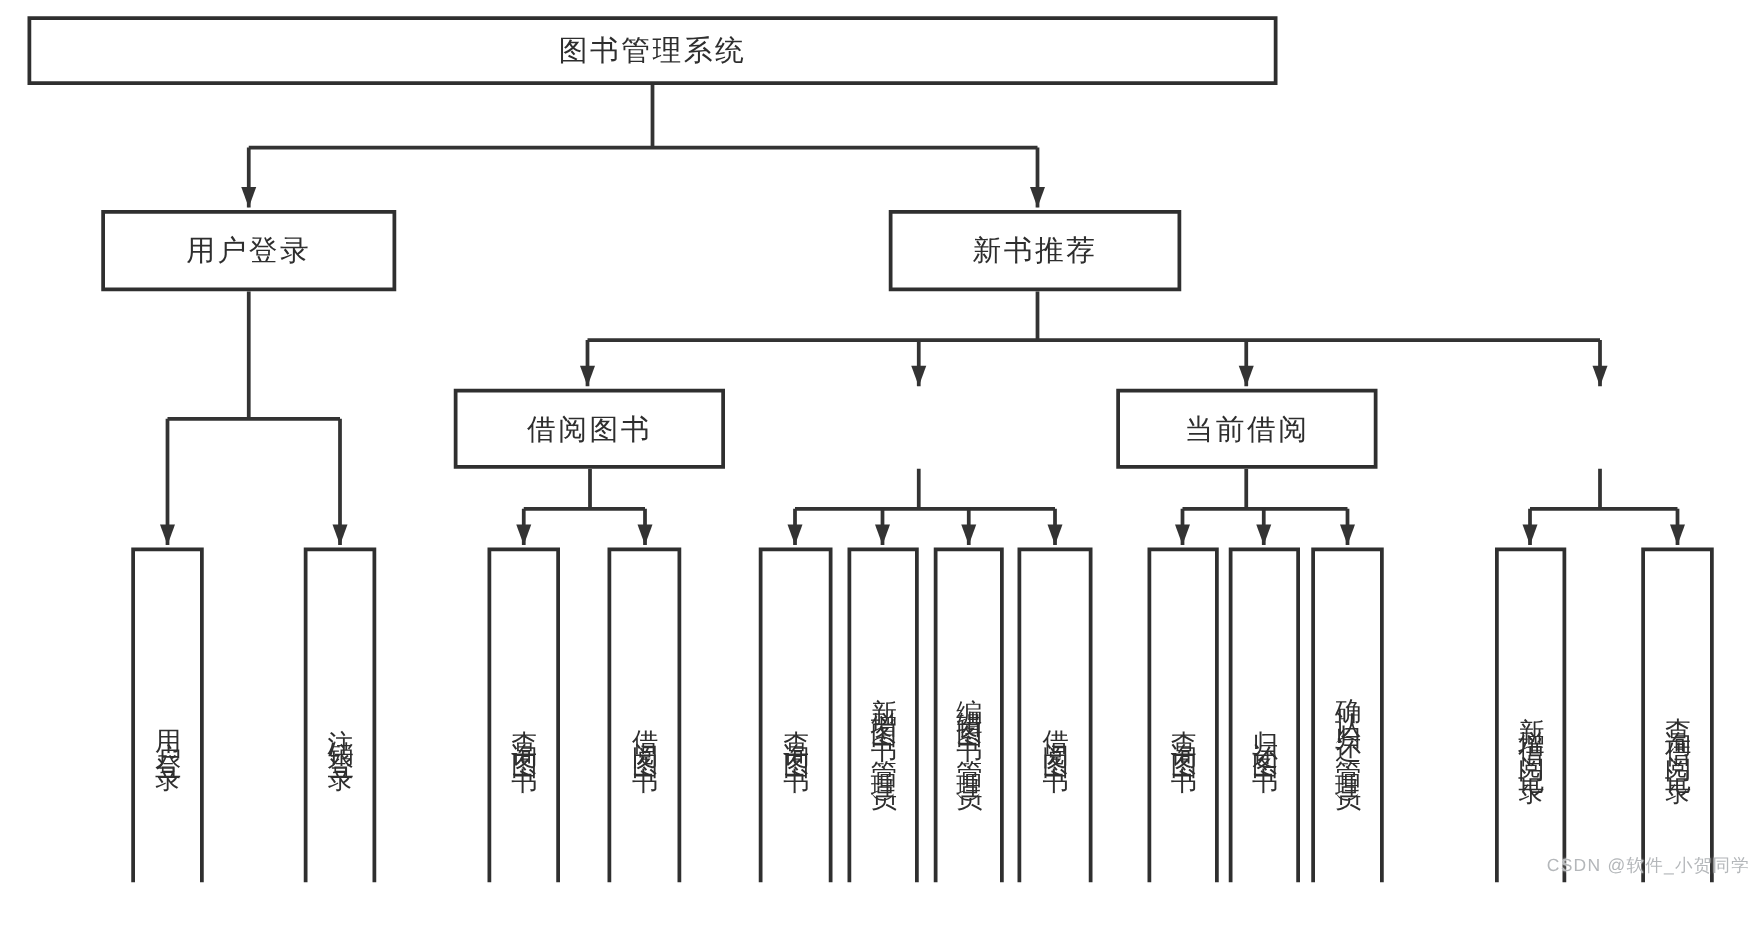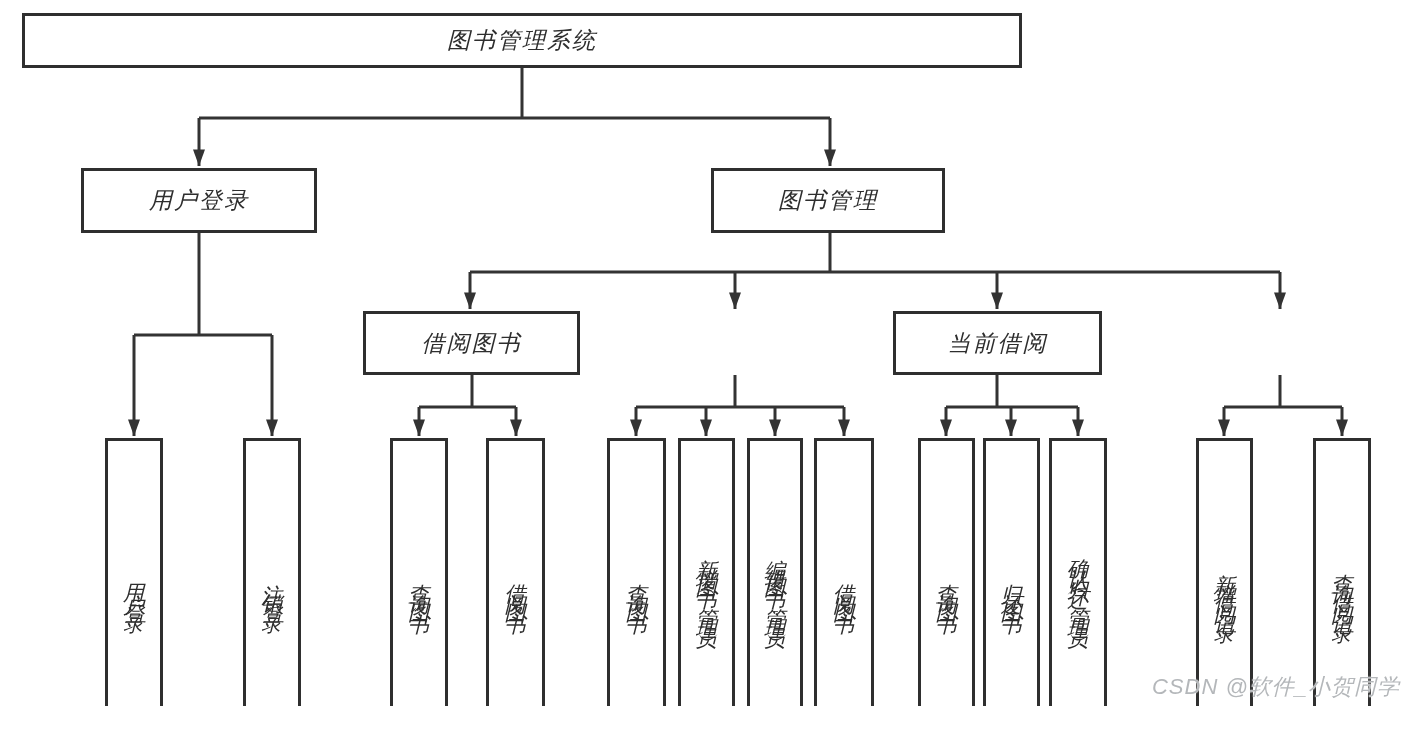--- a/index.html
+++ b/index.html
@@ -3,21 +3,20 @@
 <meta charset="utf-8">
 <style>
   html, body { margin: 0; padding: 0; background: #ffffff; }
   .stage {
     position: relative;
     width: 1405px;
     height: 706px;
     background: #ffffff;
     overflow: hidden;
     font-family: "Liberation Sans", "DejaVu Sans", sans-serif;
-    font-style: italic;
   }
   .connectors {
     position: absolute;
     left: 0; top: 0;
     z-index: 1;
   }
   .box {
     position: absolute;
     box-sizing: border-box;
     background: #ffffff;
@@ -40,21 +39,21 @@
     writing-mode: vertical-rl;
     text-orientation: mixed;
     letter-spacing: 10px;
     line-height: 1;
   }
   .watermark {
     position: absolute;
     right: 5px;
     bottom: 4px;
     z-index: 5;
-    font-size: 22px;
+    font-size: 14px;
     letter-spacing: 1px;
     color: #b4b7ba;
     text-shadow: 0 0 2px #ffffff, 0 0 1px #ffffff;
     white-space: nowrap;
   }
 </style>
 </head>
 <body>
 
 <div class="stage">
@@ -94,21 +93,21 @@
       <path d="M1011,407 V436" marker-end="url(#arrow)"></path>
       <path d="M1078,407 V436" marker-end="url(#arrow)"></path>
       <path d="M1224,407 V436" marker-end="url(#arrow)"></path>
       <path d="M1342,407 V436" marker-end="url(#arrow)"></path>
     </g>
   </svg>
 
   <div class="box h" style="left:22px;top:13px;width:1000px;height:55px">图书管理系统</div>
 
   <div class="box h" style="left:81px;top:168px;width:236px;height:65px">用户登录</div>
-  <div class="box h" style="left:711px;top:168px;width:234px;height:65px">图书管理</div>
+  <div class="box h" style="left:711px;top:168px;width:234px;height:65px">新书推荐</div>
 
   <div class="box h" style="left:363px;top:311px;width:217px;height:64px">借阅图书</div>
   <div class="box h" style="left:893px;top:311px;width:209px;height:64px">当前借阅</div>
 
   <div class="box v" style="left:105px;top:438px;width:58px;height:298px">
     <span>用户登录</span>
     </div>
   <div class="box v" style="left:243px;top:438px;width:58px;height:298px">
     <span>注销登录</span>
     </div>

